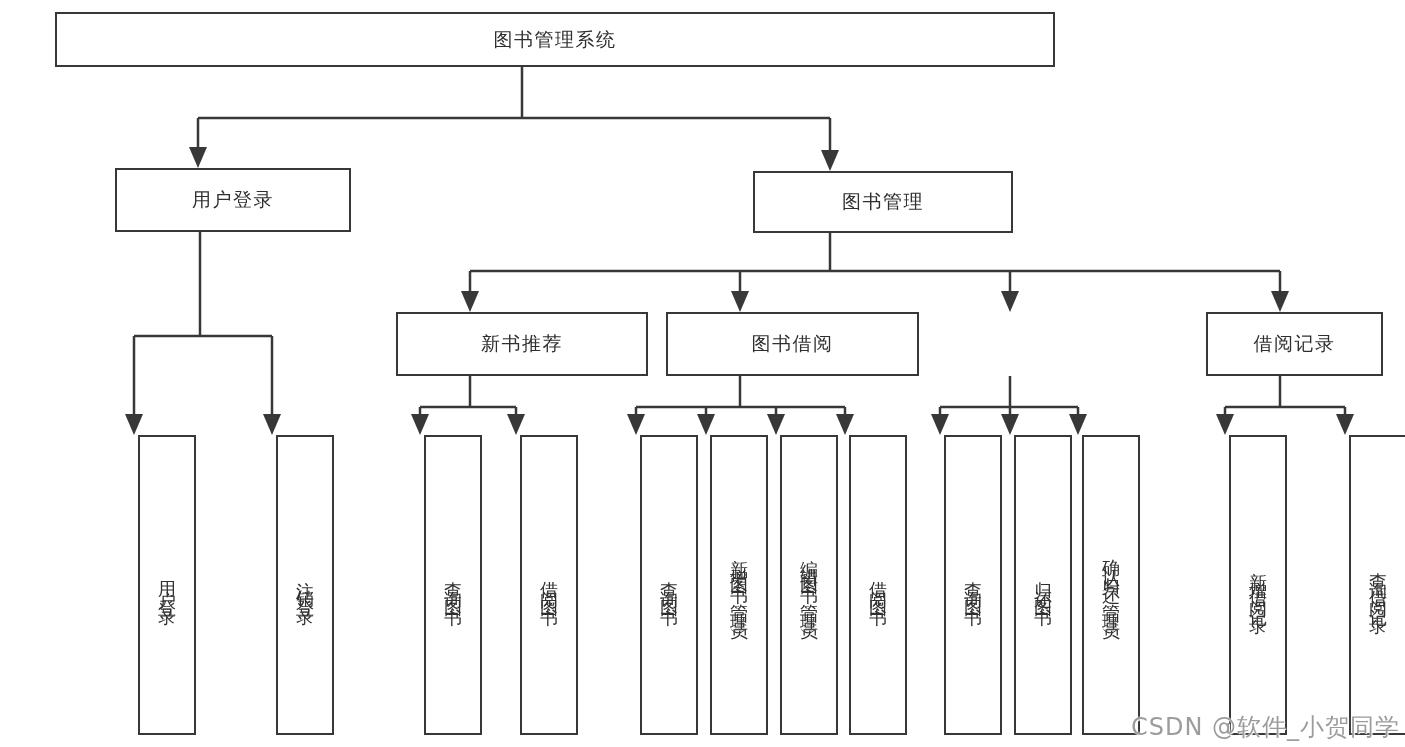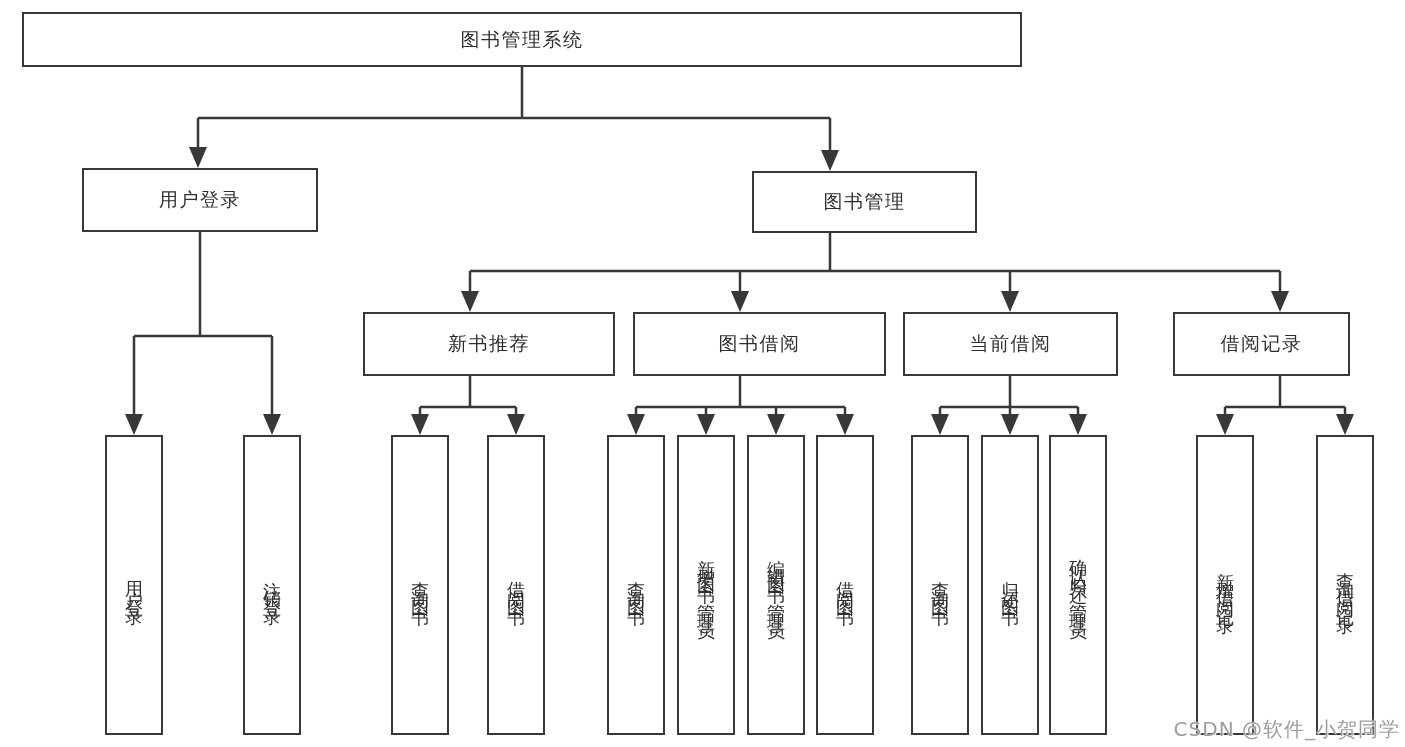--- a/index.html
+++ b/index.html
@@ -30,41 +30,42 @@
   }
   svg.connectors polygon { fill: var(--line); stroke: none; }
   .node {
     position: absolute;
     box-sizing: border-box;
     background: #fff;
     border: 2.5px solid var(--line);
     display: flex;
     align-items: center;
     justify-content: center;
+    margin-left: 33px;
   }
   .node.root-box { border-width: 2px; }
   .hlbl {
     font-size: 19px;
     letter-spacing: 1.5px;
     white-space: nowrap;
   }
   .leaf { top: 435px; height: 300px; width: 58px; }
   .vlbl {
     writing-mode: vertical-rl;
     text-orientation: mixed;
     font-size: 18px;
     letter-spacing: 9px;
     line-height: 1;
     white-space: nowrap;
   }
   .watermark {
     position: absolute;
     right: 5px;
     bottom: 4px;
-    font-size: 20px;
+    font-size: 24px;
     letter-spacing: 1px;
     color: var(--wm);
     text-shadow: 0 0 2px #fff, 1px 1px 1px #fff;
     z-index: 10;
     white-space: nowrap;
   }
 </style>
 </head>
 <body>
 
@@ -120,32 +121,29 @@
     </g>
   </svg>
 
   <div class="node root-box" style="left:22px;top:12px;width:1000px;height:55px">
     <span class="hlbl">图书管理系统</span>
   </div>
 
   <div class="node" style="left:82px;top:168px;width:236px;height:64px">
     <span class="hlbl">用户登录</span>
   </div>
-  <div class="node" style="left:752px;top:171px;width:225px;height:62px">
+  <div class="node" style="left:720px;top:171px;width:260px;height:62px">
     <span class="hlbl">图书管理</span>
   </div>
 
   <div class="node" style="left:363px;top:312px;width:252px;height:64px">
     <span class="hlbl">新书推荐</span>
   </div>
   <div class="node" style="left:633px;top:312px;width:253px;height:64px">
     <span class="hlbl">图书借阅</span>
-  </div>
-  <div class="node" style="left:903px;top:312px;width:215px;height:64px">
-    <span class="hlbl">当前借阅</span>
   </div>
   <div class="node" style="left:1173px;top:312px;width:177px;height:64px">
     <span class="hlbl">借阅记录</span>
   </div>
 
   <div class="node leaf" style="left:105px">
     <span class="vlbl">用户登录</span>
   </div>
   <div class="node leaf" style="left:243px">
     <span class="vlbl">注销登录</span>

